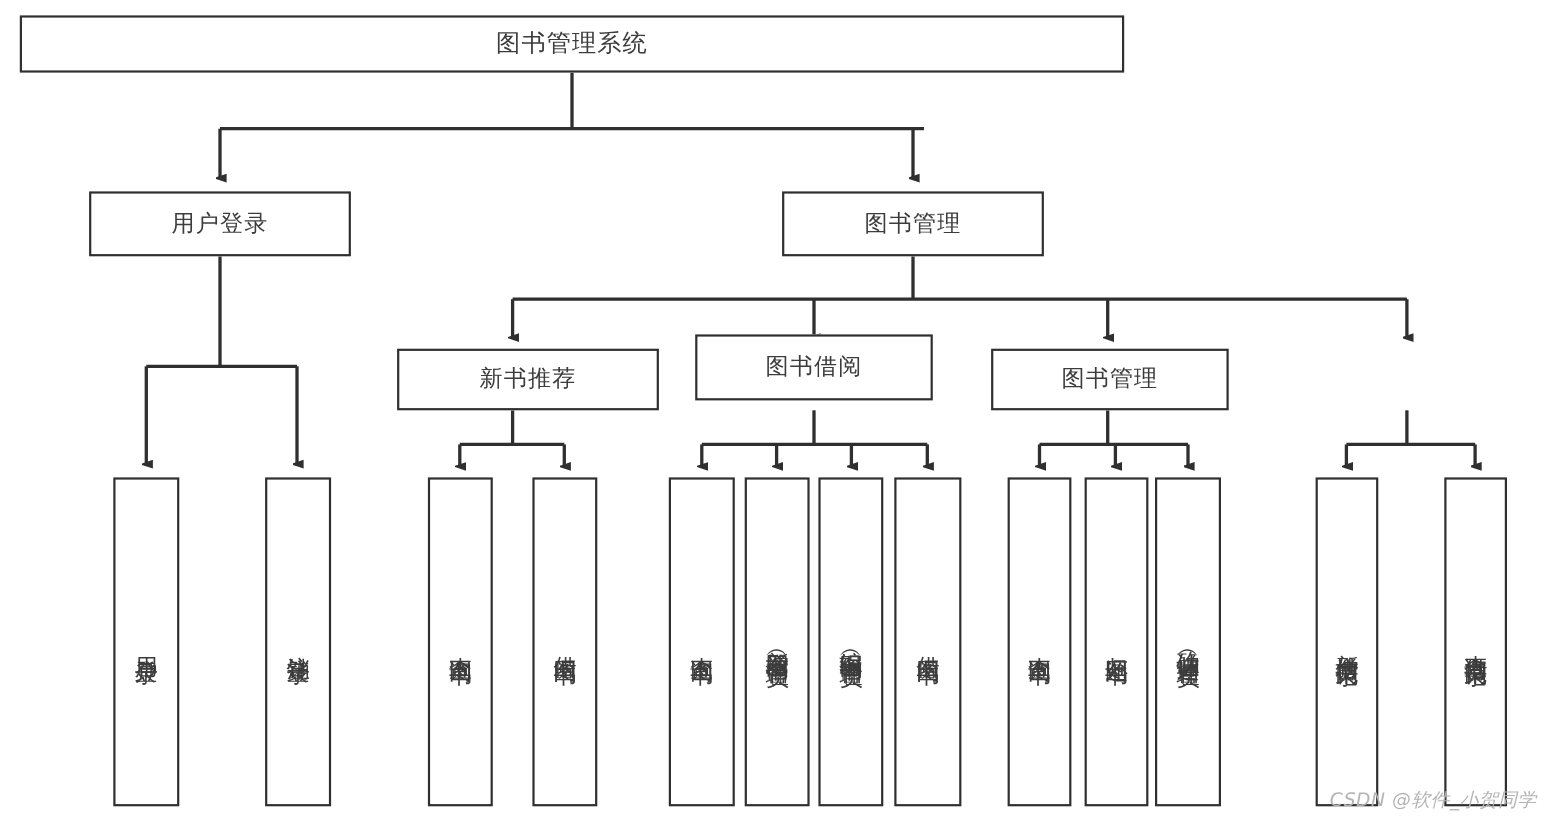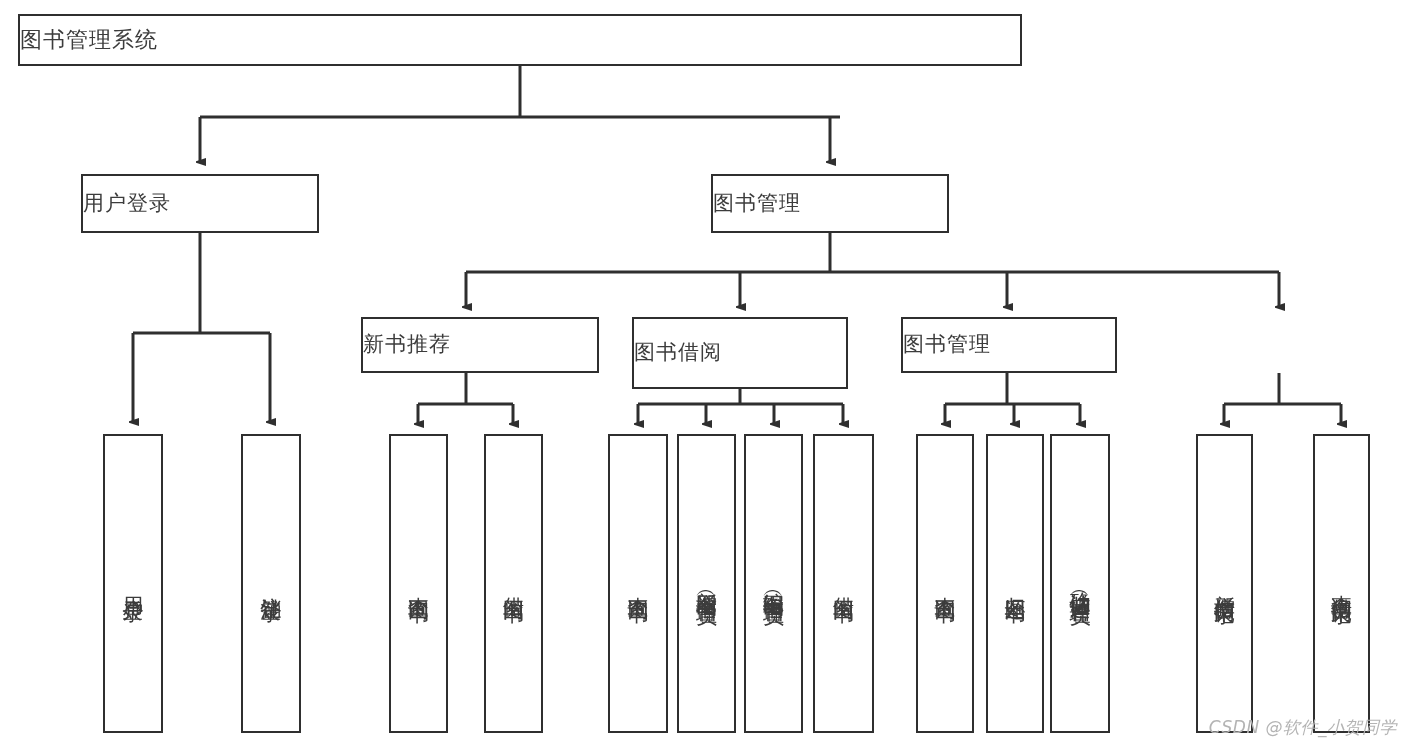--- a/index.html
+++ b/index.html
@@ -26,21 +26,21 @@
     height: 747px;
   }
   .node {
     position: absolute;
     box-sizing: border-box;
     border: 2px solid #2f2f2f;
     background: #ffffff;
     color: #3c3c3c;
     display: flex;
     align-items: center;
-    justify-content: flex-start;
+    justify-content: center;
     text-align: center;
     z-index: 2;
   }
   .node-h {
     font-size: 21px;
     letter-spacing: 1px;
     line-height: 1.2;
   }
   .node-root {
     font-size: 22px;
@@ -136,21 +136,21 @@
   <div class="node node-h" style="left:81px; top:174px; width:238px; height:59px;">
     <span>用户登录</span>
   </div>
   <div class="node node-h" style="left:711px; top:174px; width:238px; height:59px;">
     <span>图书管理</span>
   </div>
 
   <div class="node node-h" style="left:361px; top:317px; width:238px; height:56px;">
     <span>新书推荐</span>
   </div>
-  <div class="node node-h" style="left:632px; top:317px; width:216px; height:72px;">
+  <div class="node node-h" style="left:632px; top:304px; width:216px; height:60px;">
     <span>图书借阅</span>
   </div>
   <div class="node node-h" style="left:901px; top:317px; width:216px; height:56px;">
     <span>图书管理</span>
   </div>
 
   <div class="node node-v" style="left:103px; top:434px; width:60px; height:299px;">
     <span class="vtext">用户登录</span>
   </div>
   <div class="node node-v" style="left:241px; top:434px; width:60px; height:299px;">

